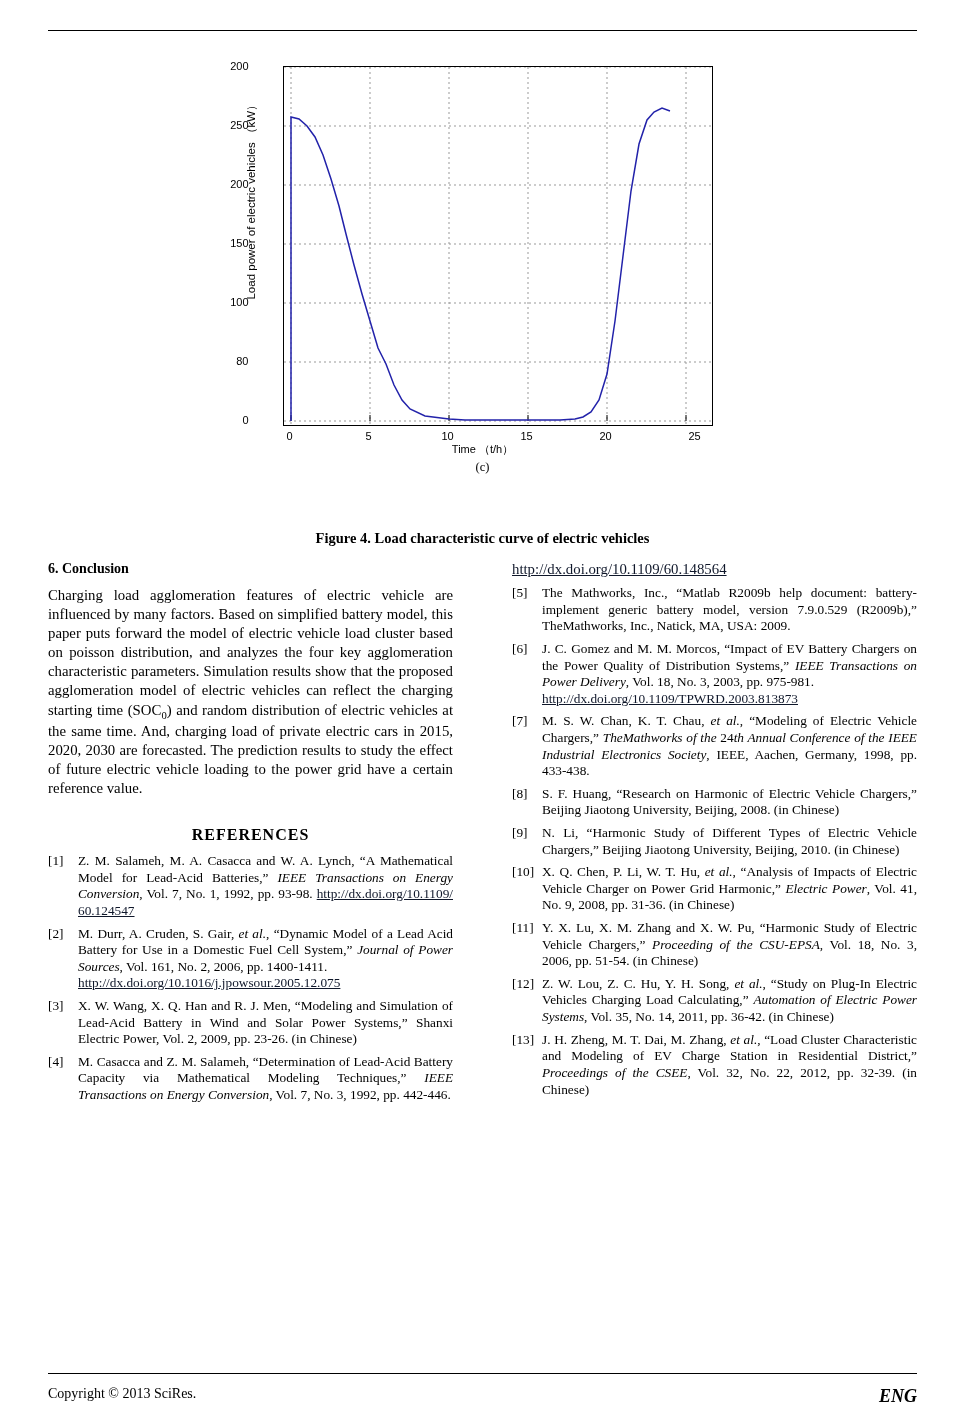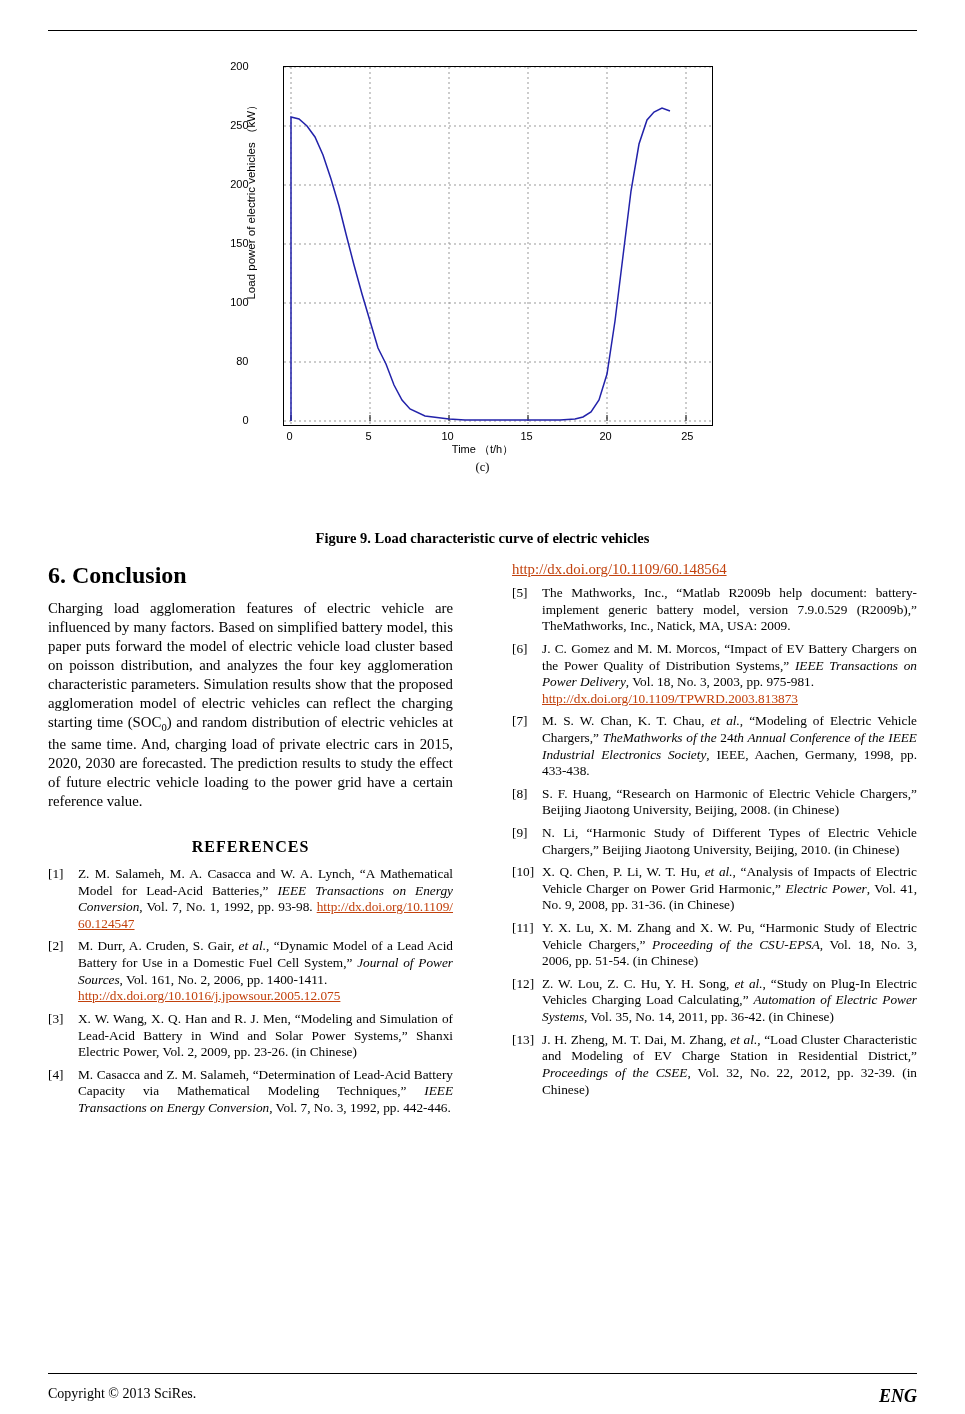--- a/index.html
+++ b/index.html
@@ -88,34 +88,34 @@
   
   .col{
     position:absolute;top:560px;width:405px;
     font-size:14.8px;line-height:1.29;
     text-align:justify;
   }
   .col-left{left:48px;}
   .col-right{left:512px;}
   h2.secnum{
     font-family:"Liberation Serif", serif;
-    font-size:24px;font-weight:bold;margin:0 0 8px 0;
+    font-size:14px;font-weight:bold;margin:0 0 8px 0;
   }
   .body-p{margin:0 0 0 0;text-indent:0;text-align:justify;}
   .refs-title{
     text-align:center;font-weight:bold;font-size:16px;
     margin:26px 0 8px 0;letter-spacing:1px;
   }
   .ref{
     display:flex;margin-bottom:6px;font-size:13.3px;line-height:1.25;
     text-align:justify;
   }
   .ref .num{width:30px;flex:0 0 30px;}
   .ref .txt{flex:1 1 auto;text-align:justify;}
-  .doi{color:#c2410c;text-decoration:underline;word-break:break-all;}
+  .doi{color:#0f172a;text-decoration:underline;word-break:break-all;}
   .ital{font-style:italic;}
   sub{font-size:0.72em;}
   
   .footer-rule{
     position:absolute;left:48px;bottom:40px;width:869px;height:1px;background:#000;
   }
   .footer{
     position:absolute;bottom:12px;left:48px;width:869px;
     font-size:14px;
   }
@@ -173,26 +173,26 @@
 
           <polyline fill="none" stroke="#2222aa" stroke-width="1.5" points="7,354 7,50 15,52 23,59 31,70 39,88 47,112 55,139 62,167 70,198 78,227 86,254 94,281 102,297 110,318 118,333 126,342 141,349 165,352 181,353 197,353 212,353 228,353 244,353 260,353 276,353 291,352 299,350 307,345 315,333 323,307 331,254 339,189 347,124 355,77 363,53 370,45 378,41 386,44"></polyline>
         </svg>
       </div>
 
       <div class="xtick" style="left:47px;top:388px;">0</div>
       <div class="xtick" style="left:126px;top:388px;">5</div>
       <div class="xtick" style="left:205px;top:388px;">10</div>
       <div class="xtick" style="left:284px;top:388px;">15</div>
       <div class="xtick" style="left:363px;top:388px;">20</div>
-      <div class="xtick" style="left:431px;top:388px;text-align:right;">25</div>
+      <div class="xtick" style="left:452px;top:388px;">25</div>
 
       <div class="xlab">Time （t/h）</div>
       <div class="sublabel">(c)</div>
     </div>
-    <div class="figcaption">Figure 9. Load characteristic curve of electric vehicles</div>
+    <div class="figcaption">Figure 4. Load characteristic curve of electric vehicles</div>
   </div>
 
   <div class="col col-left">
     <h2 class="secnum">6. Conclusion</h2>
     <p class="body-p">Charging load agglomeration features of electric vehicle are influenced by many factors. Based on simplified battery model, this paper puts forward the model of electric vehicle load cluster based on poisson distribution, and analyzes the four key agglomeration characteristic parameters. Simulation results show that the proposed agglomeration model of electric vehicles can reflect the charging starting time (SOC<sub>0</sub>) and random distribution of electric vehicles at the same time. And, charging load of private electric cars in 2015, 2020, 2030 are forecasted. The prediction results to study the effect of future electric vehicle loading to the power grid have a certain reference value.</p>
 
     <div class="refs-title">REFERENCES</div>
 
     <div class="ref">
       <div class="num">[1]</div>

